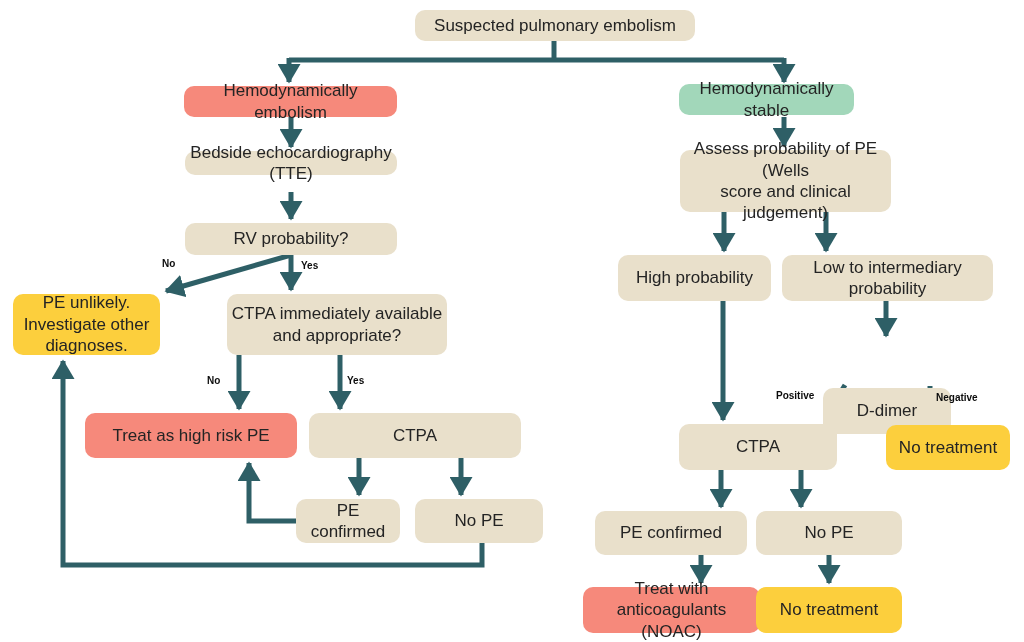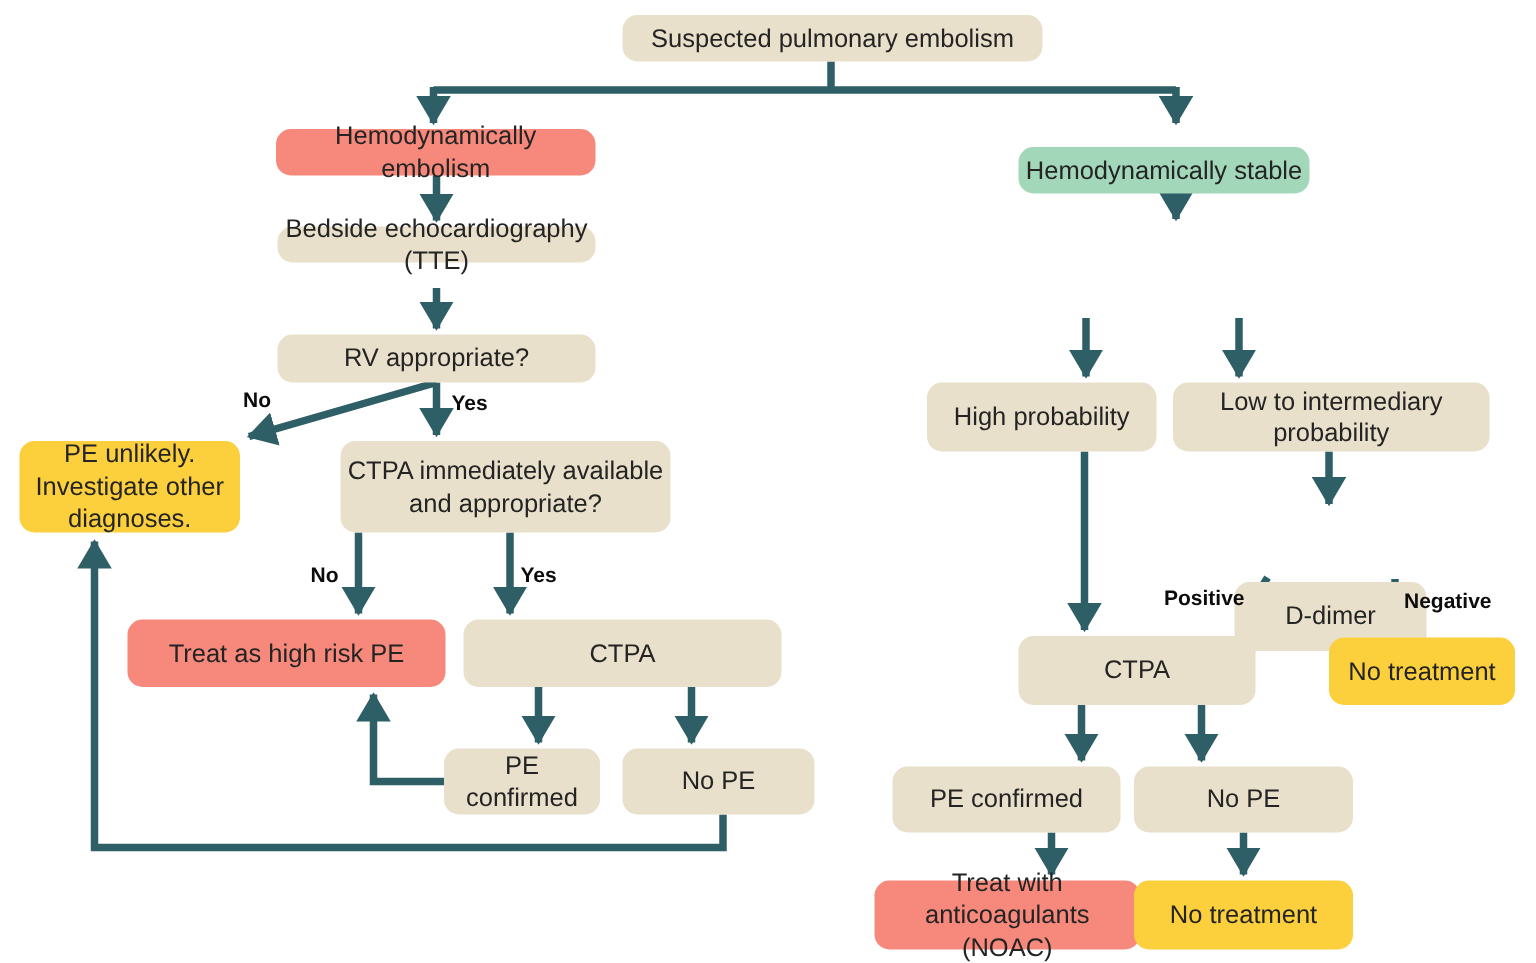--- a/index.html
+++ b/index.html
@@ -34,21 +34,21 @@
     white-space:pre-line;
     padding:0 4px;
     box-sizing:border-box;
     z-index:2;
   }
   .danger{background:var(--node-danger);}
   .safe{background:var(--node-safe);}
   .warning{background:var(--node-warning);}
   .edge-label{
     position:absolute;
-    font-size:14px;font-weight:bold;color:#0c0c0c;
+    font-size:10px;font-weight:bold;color:#0c0c0c;
     z-index:3;
   }
 </style>
 </head>
 <body>
 
 <div id="canvas">
 
   <svg id="edges" viewBox="0 0 1024 642" xmlns="http://www.w3.org/2000/svg">
     <defs>
@@ -79,38 +79,40 @@
     <path class="edge" d="M930,386 V421" marker-end="url(#ah)"></path>
     <path class="edge" d="M721,470 V507" marker-end="url(#ah)"></path>
     <path class="edge" d="M801,470 V507" marker-end="url(#ah)"></path>
     <path class="edge" d="M701,555 V583" marker-end="url(#ah)"></path>
     <path class="edge" d="M829,555 V583" marker-end="url(#ah)"></path>
   </svg>
 
   <div class="node" style="left:415px;top:10px;width:280px;height:31px;">Suspected pulmonary embolism</div>
 
   <div class="node danger" style="left:184px;top:86px;width:213px;height:31px;">Hemodynamically embolism</div>
-  <div class="node safe" style="left:679px;top:98px;width:194px;height:31px;">Hemodynamically stable</div>
+  <div class="node safe" style="left:679px;top:84px;width:175px;height:31px;">Hemodynamically stable</div>
 
   <div class="node" style="left:185px;top:151px;width:212px;height:24px;">Bedside echocardiography
 (TTE)</div>
-  <div class="node" style="left:185px;top:223px;width:212px;height:32px;">RV appropriate?</div>
+  <div class="node" style="left:185px;top:223px;width:212px;height:32px;">RV probability?</div>
 
   <div class="node warning" style="left:13px;top:294px;width:147px;height:61px;">PE unlikely.
 Investigate other
 diagnoses.</div>
   <div class="node" style="left:183px;top:294px;width:220px;height:61px;margin-left:44px;">CTPA immediately available
 and appropriate?</div>
 
   <div class="node danger" style="left:85px;top:413px;width:212px;height:45px;">Treat as high risk PE</div>
   <div class="node" style="left:309px;top:413px;width:212px;height:45px;">CTPA</div>
 
   <div class="node" style="left:296px;top:499px;width:104px;height:44px;">PE confirmed</div>
   <div class="node" style="left:415px;top:499px;width:128px;height:44px;">No PE</div>
 
+  <div class="node" style="left:680px;top:150px;width:211px;height:62px;">Assess probability of PE (Wells
+score and clinical judgement)</div>
   <div class="node" style="left:618px;top:255px;width:153px;height:46px;">High probability</div>
   <div class="node" style="left:782px;top:255px;width:211px;height:46px;">Low to intermediary probability</div>
   <div class="node" style="left:823px;top:340px;width:128px;height:46px;margin-top:48px;">D-dimer</div>
 
   <div class="node" style="left:679px;top:424px;width:158px;height:46px;">CTPA</div>
   <div class="node warning" style="left:886px;top:425px;width:124px;height:45px;">No treatment</div>
 
   <div class="node" style="left:595px;top:511px;width:152px;height:44px;">PE confirmed</div>
   <div class="node" style="left:756px;top:511px;width:146px;height:44px;">No PE</div>
 

